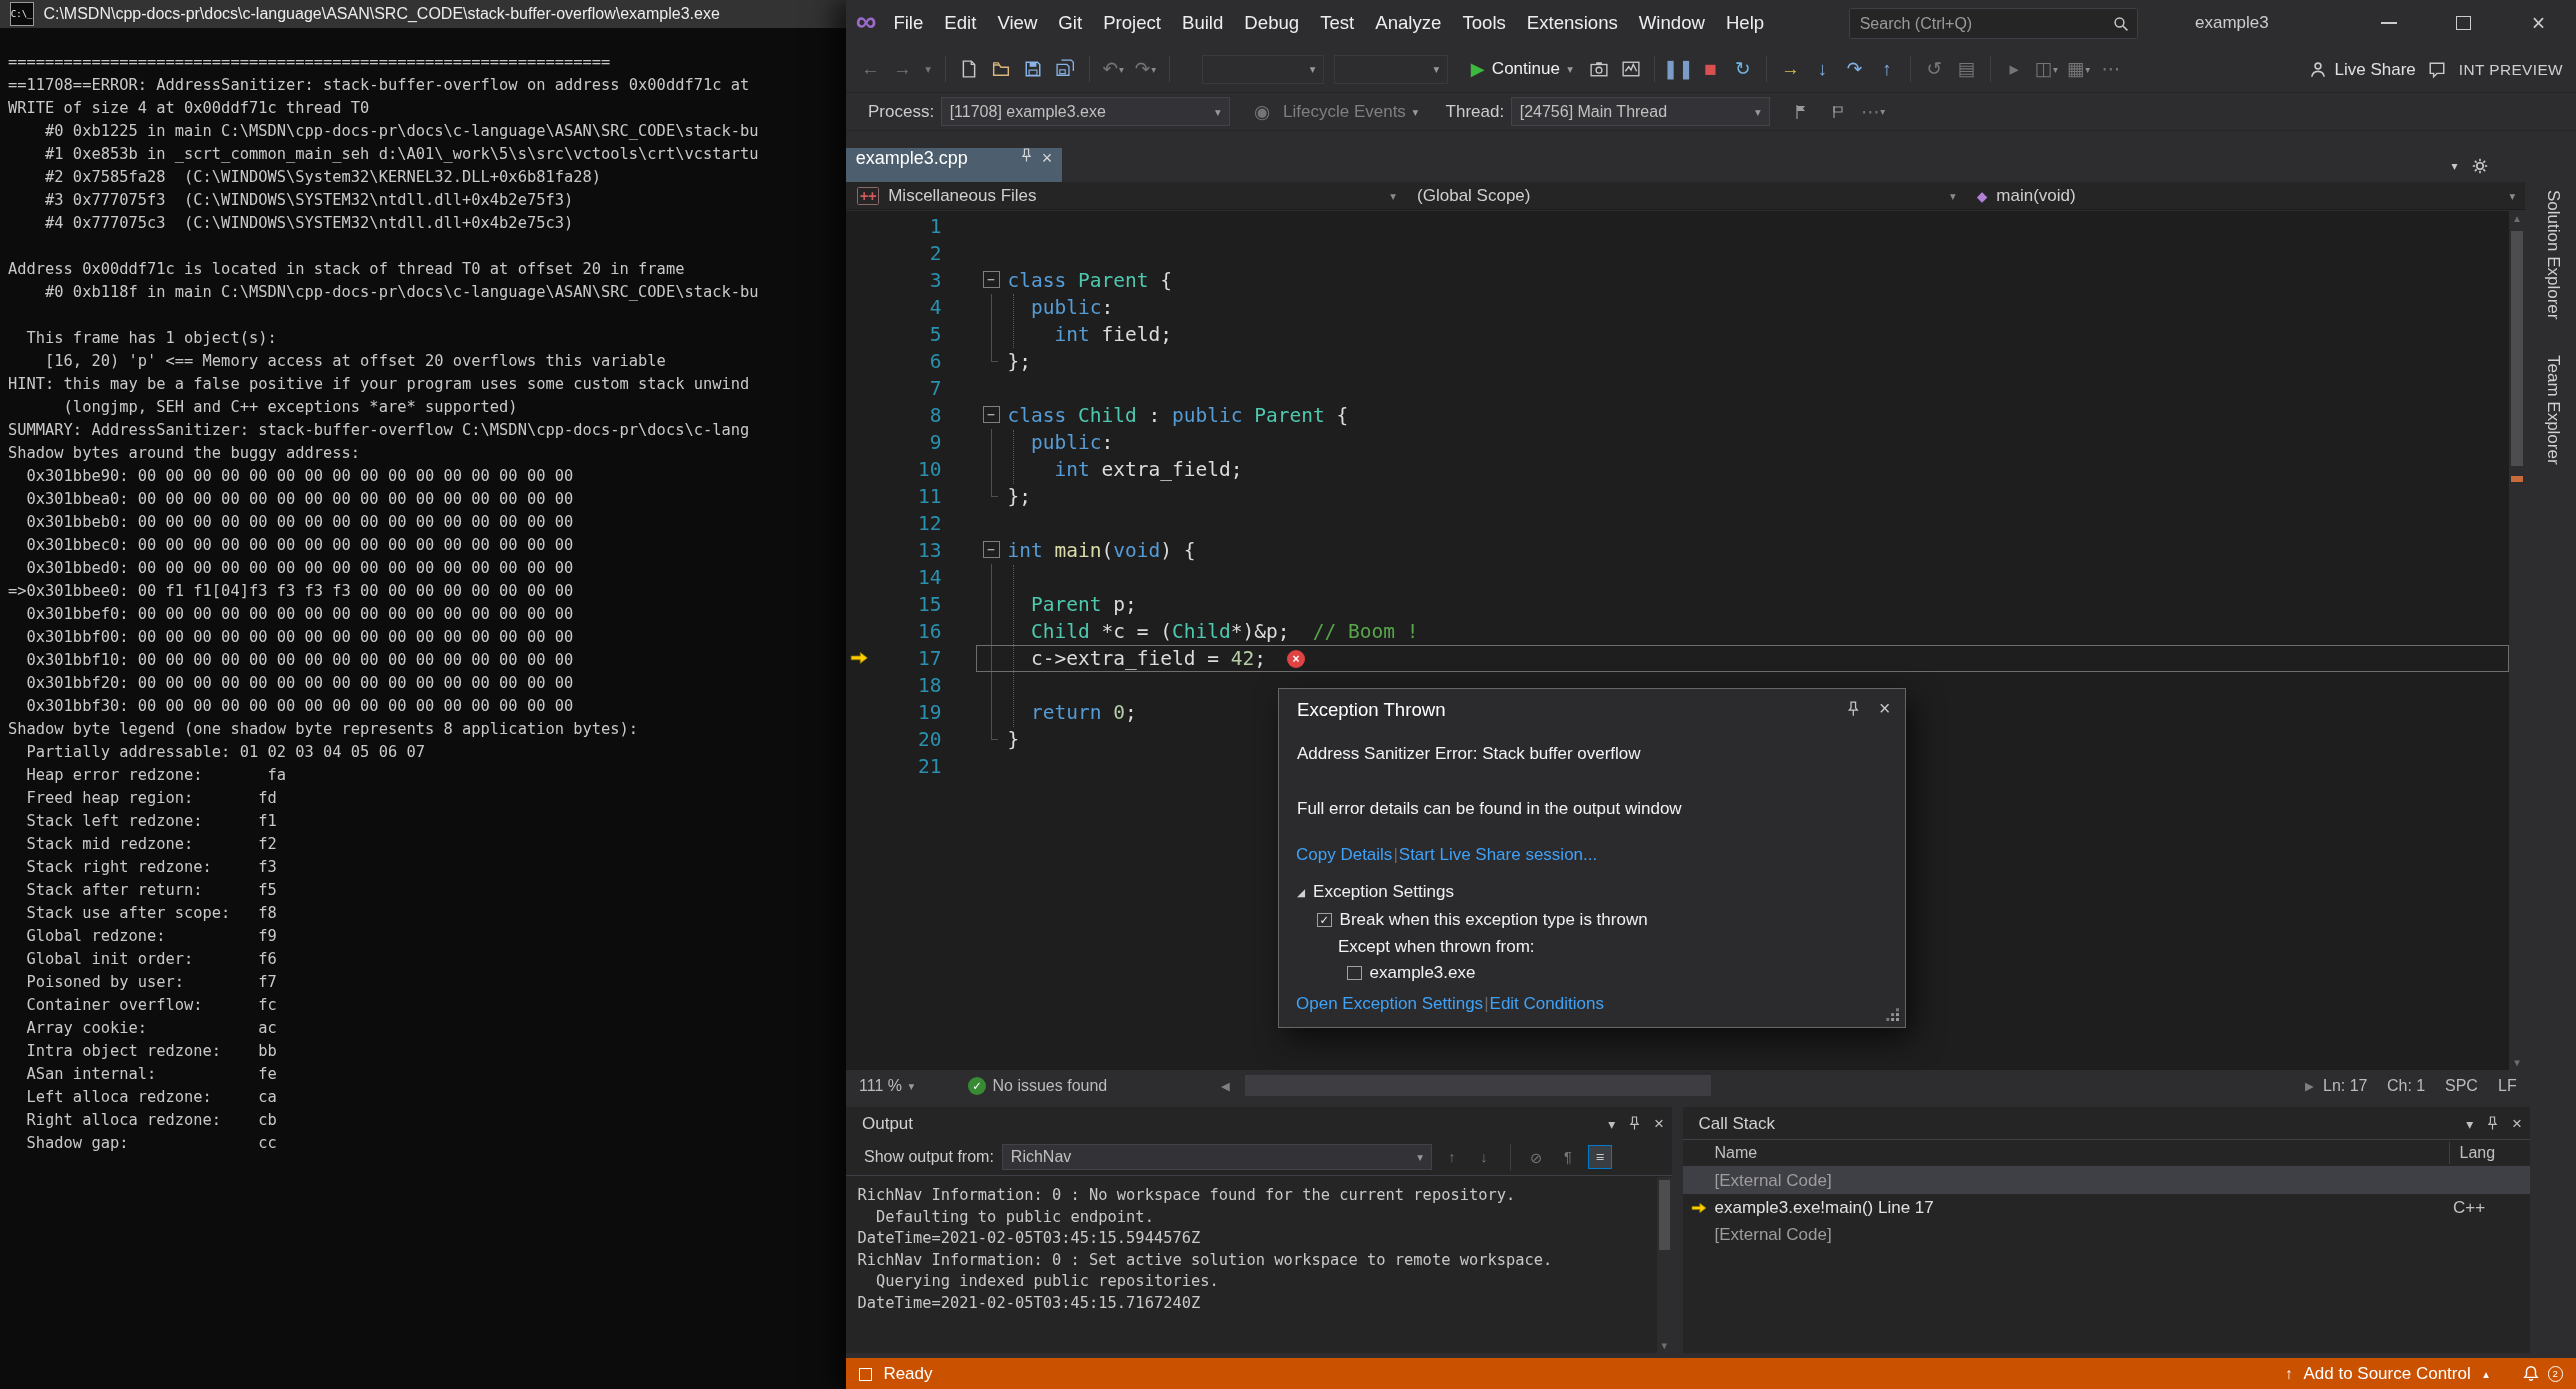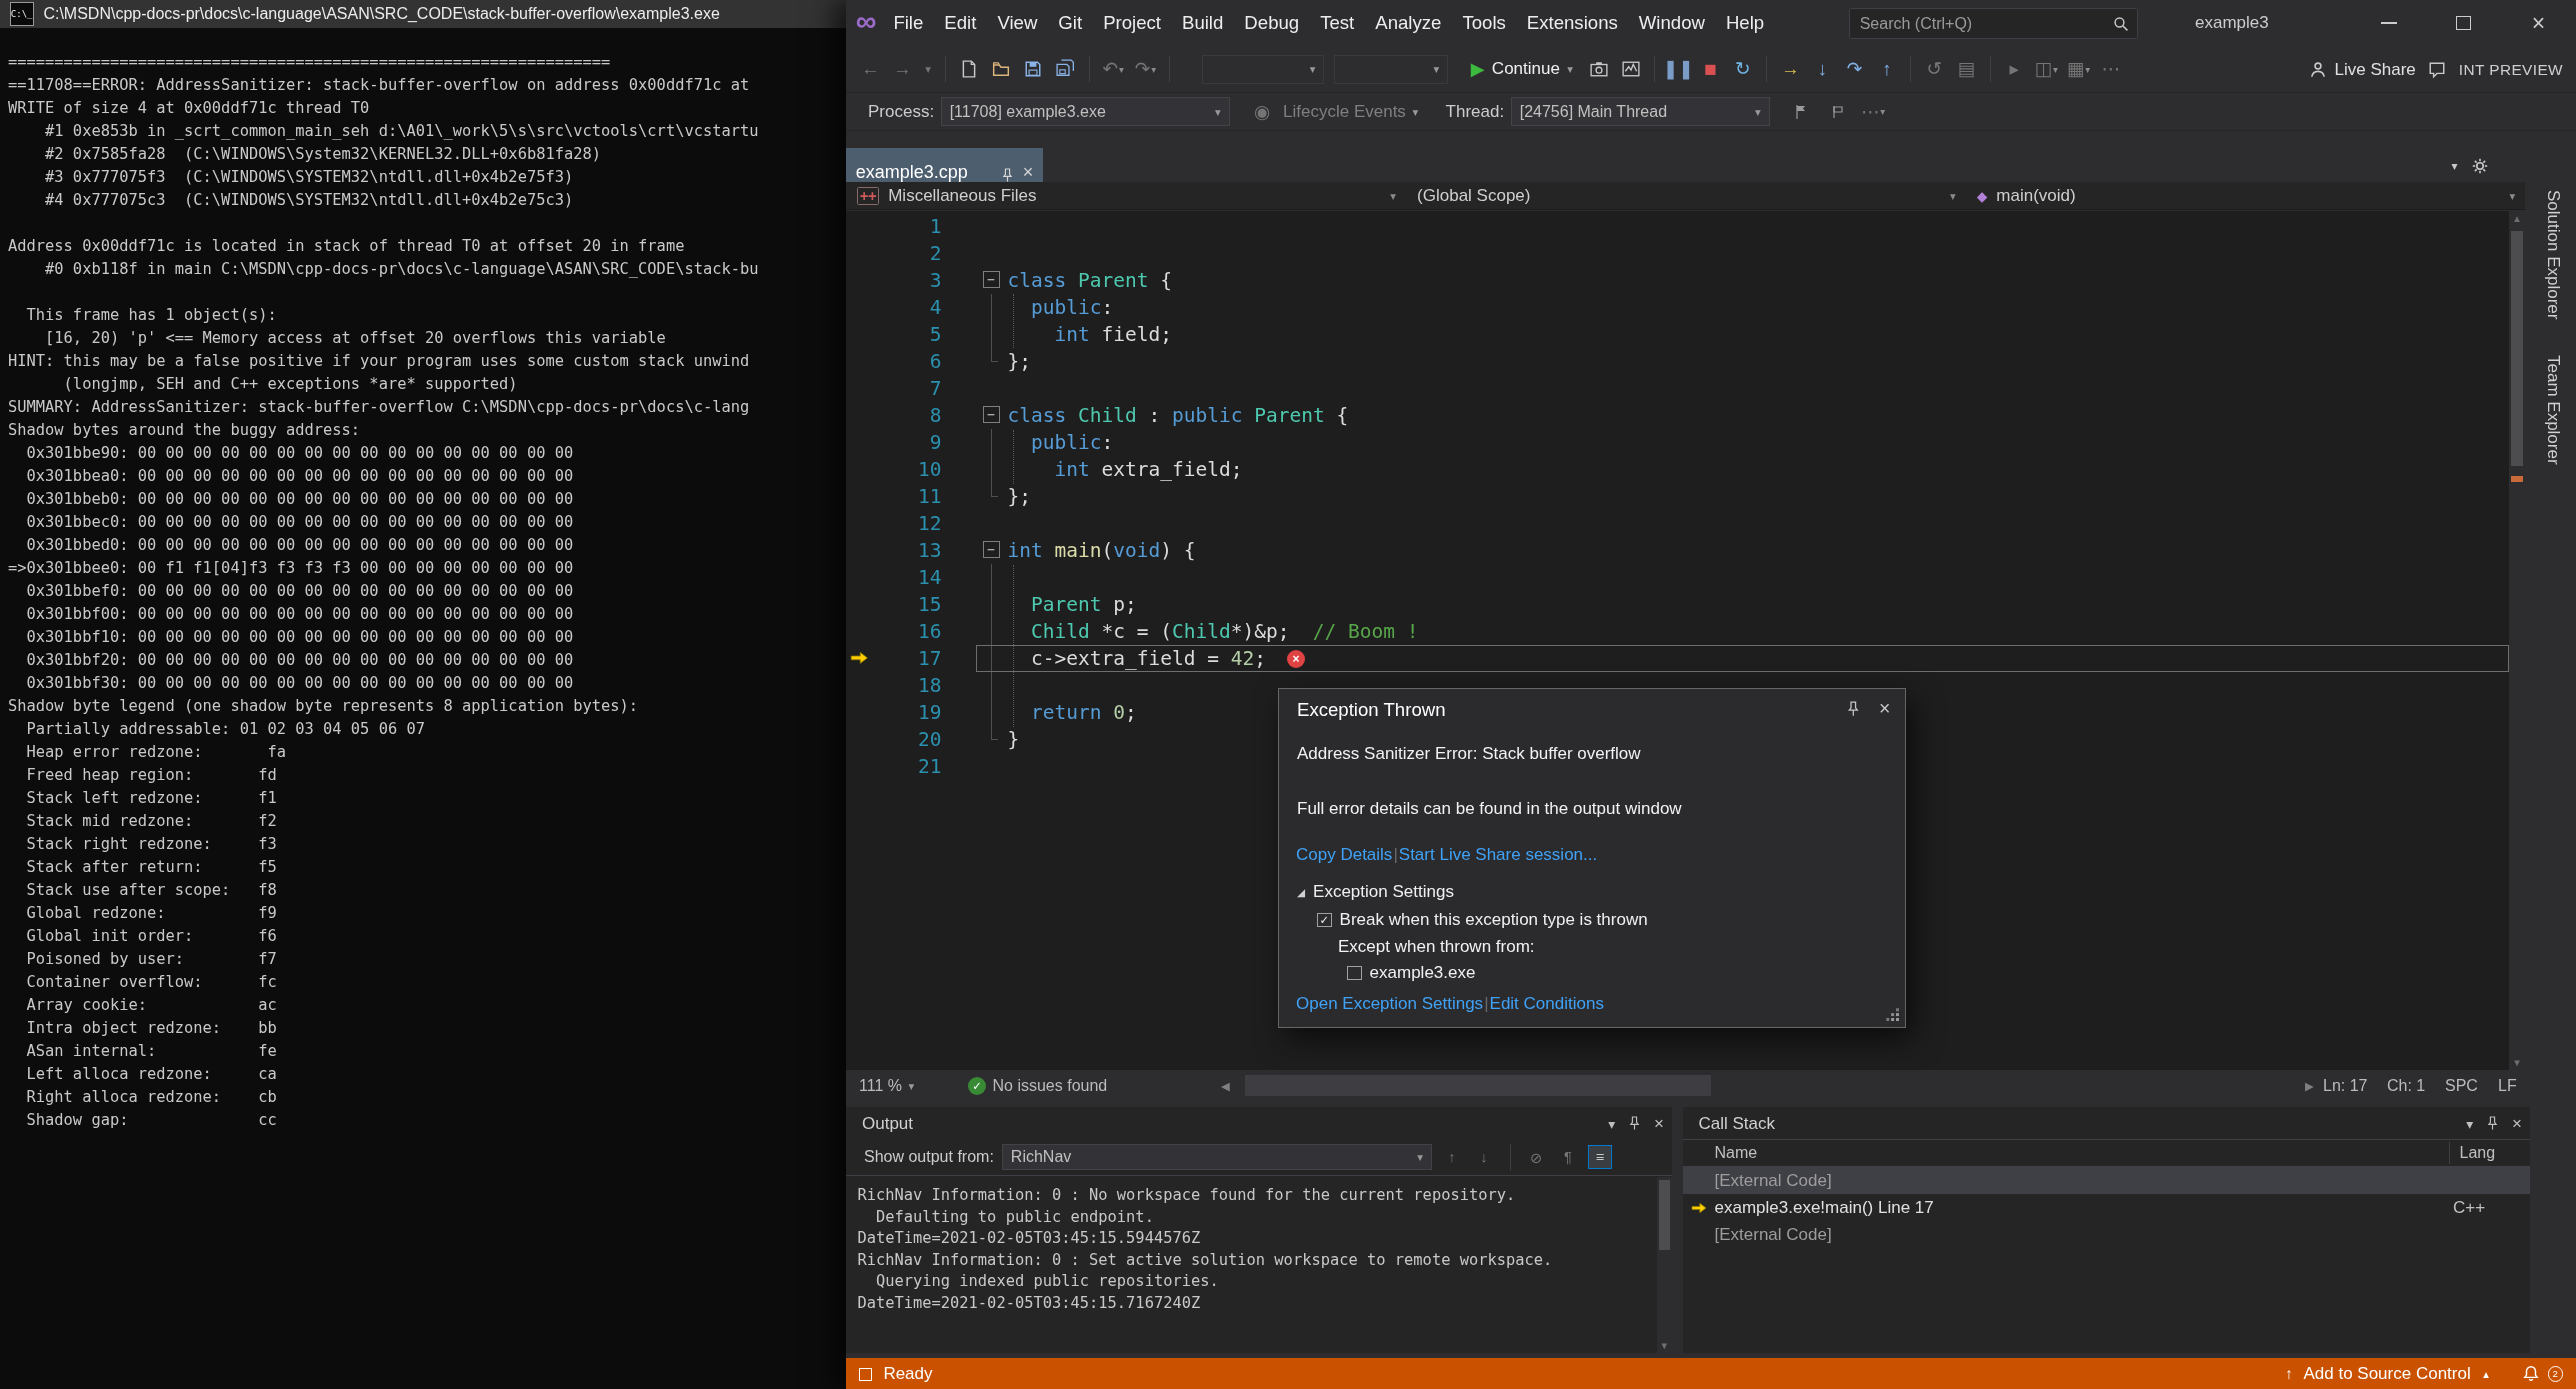--- a/index.html
+++ b/index.html
@@ -48,21 +48,21 @@
 #toolbar-right{position:absolute;right:13px;top:0;height:47px;display:flex;align-items:center;gap:7px}
 #live-share{display:flex;align-items:center;gap:7.3px;color:#e0e0e0;font-size:17px}
 #int-preview{color:#cfcfcf;font-size:15.4px;letter-spacing:0.4px}
 
 #vs-debugbar{position:absolute;left:0;top:93px;right:0;height:38px;display:flex;align-items:center;padding-left:22px;gap:6.5px;border-bottom:0.8px solid #252528}
 .bar-label{font-size:17px;color:#cccccc;flex:none}
 .bar-label.dim{color:#7f7f7f}
 
 
 #tabwell{position:absolute;left:0;top:148px;width:1679px;height:35px;background:#2d2d30}
-#tab-active{position:absolute;left:0;top:0;width:197px;height:35px;background:#4d5e6e;display:flex;align-items:flex-end;padding:0 9.7px;gap:9px}
+#tab-active{position:absolute;left:0;top:0;width:216px;height:35px;background:#4d5e6e;display:flex;align-items:flex-start;padding:0 9.7px;gap:9px}
 #tab-label{color:#ffffff;font-size:18px;flex:1}
 .tab-x{color:#d8d8d8;font-size:18px}
 #tabwell-corner{position:absolute;right:37px;top:0;height:35px;display:flex;align-items:center;gap:14.6px;color:#c8c8c8}
 
 
 #navbar{position:absolute;left:0;top:182px;width:1679px;height:28px;background:#252526;border-bottom:0.8px solid #1b1b1c;display:flex}
 .nav-sec{flex:1;display:flex;align-items:center;gap:9px;padding:0 11.4px;position:relative;color:#cfcfcf;font-size:17px}
 .nav-caret{position:absolute;right:9.7px;color:#8a8a8a;font-size:11.4px}
 #cpp-file-icon{color:#d05a5a;font:bold 13.8px "DejaVu Sans Mono",monospace;border:0.8px solid #8a6a6a;padding:0 1.6px;border-radius:1.6px}
 #member-icon{color:#b180d7;font-size:13.8px}
@@ -155,20 +155,21 @@
 
   <div id="console">
     <div id="console-titlebar">
       <span id="console-icon">C:\_</span>
       <span id="console-title">C:\MSDN\cpp-docs-pr\docs\c-language\ASAN\SRC_CODE\stack-buffer-overflow\example3.exe</span>
     </div>
     <div id="console-body">
         <div class="cline">=================================================================</div>
         <div class="cline">==11708==ERROR: AddressSanitizer: stack-buffer-overflow on address 0x00ddf71c at</div>
         <div class="cline">WRITE of size 4 at 0x00ddf71c thread T0</div>
+        <div class="cline">    #0 0xb1225 in main C:\MSDN\cpp-docs-pr\docs\c-language\ASAN\SRC_CODE\stack-bu</div>
         <div class="cline">    #1 0xe853b in _scrt_common_main_seh d:\A01\_work\5\s\src\vctools\crt\vcstartu</div>
         <div class="cline">    #2 0x7585fa28  (C:\WINDOWS\System32\KERNEL32.DLL+0x6b81fa28)</div>
         <div class="cline">    #3 0x777075f3  (C:\WINDOWS\SYSTEM32\ntdll.dll+0x4b2e75f3)</div>
         <div class="cline">    #4 0x777075c3  (C:\WINDOWS\SYSTEM32\ntdll.dll+0x4b2e75c3)</div>
         <div class="cline">&nbsp;</div>
         <div class="cline">Address 0x00ddf71c is located in stack of thread T0 at offset 20 in frame</div>
         <div class="cline">    #0 0xb118f in main C:\MSDN\cpp-docs-pr\docs\c-language\ASAN\SRC_CODE\stack-bu</div>
         <div class="cline">&nbsp;</div>
         <div class="cline">  This frame has 1 object(s):</div>
         <div class="cline">    [16, 20) 'p' &lt;== Memory access at offset 20 overflows this variable</div>

